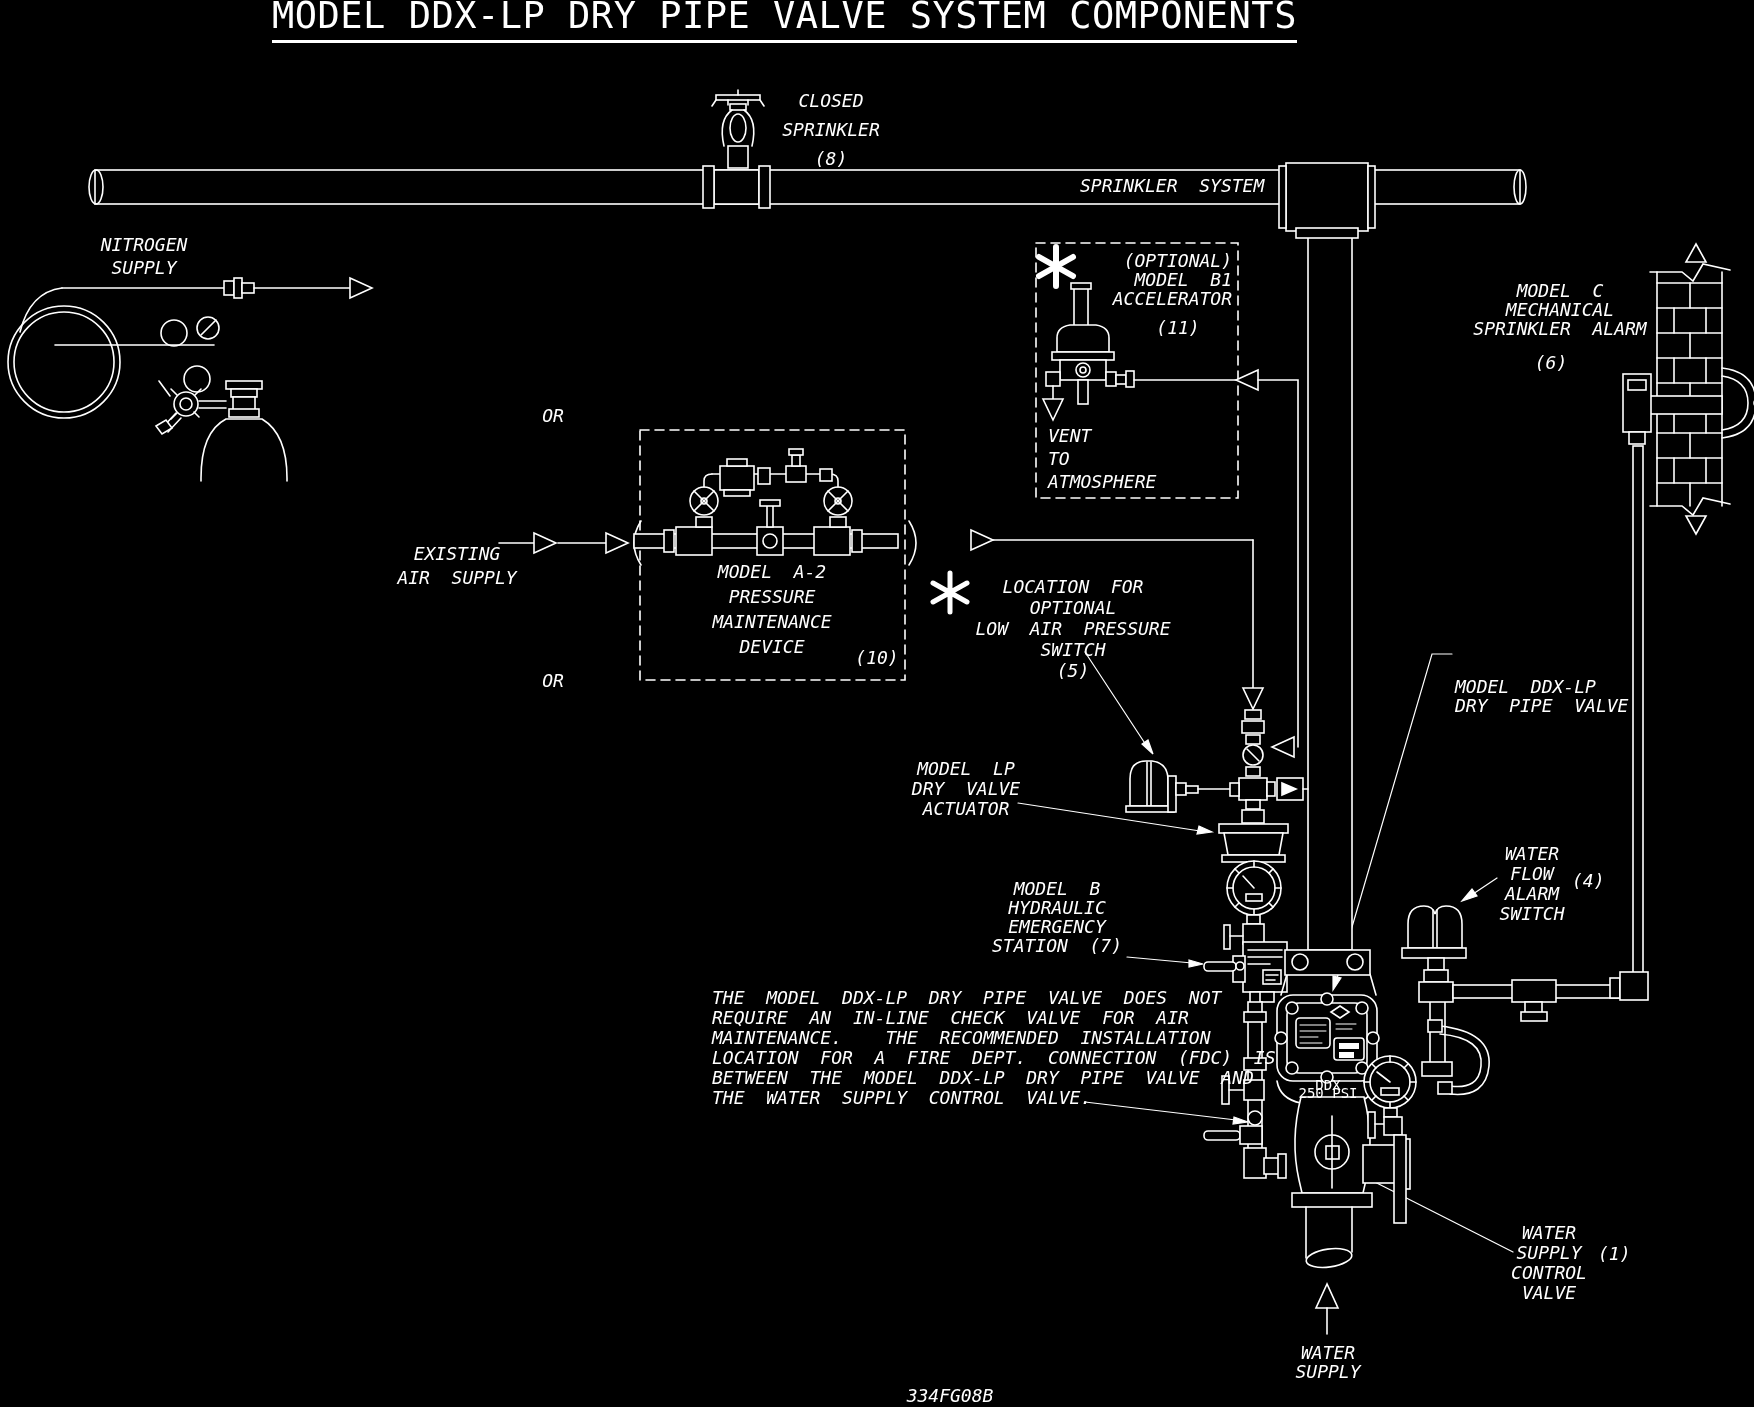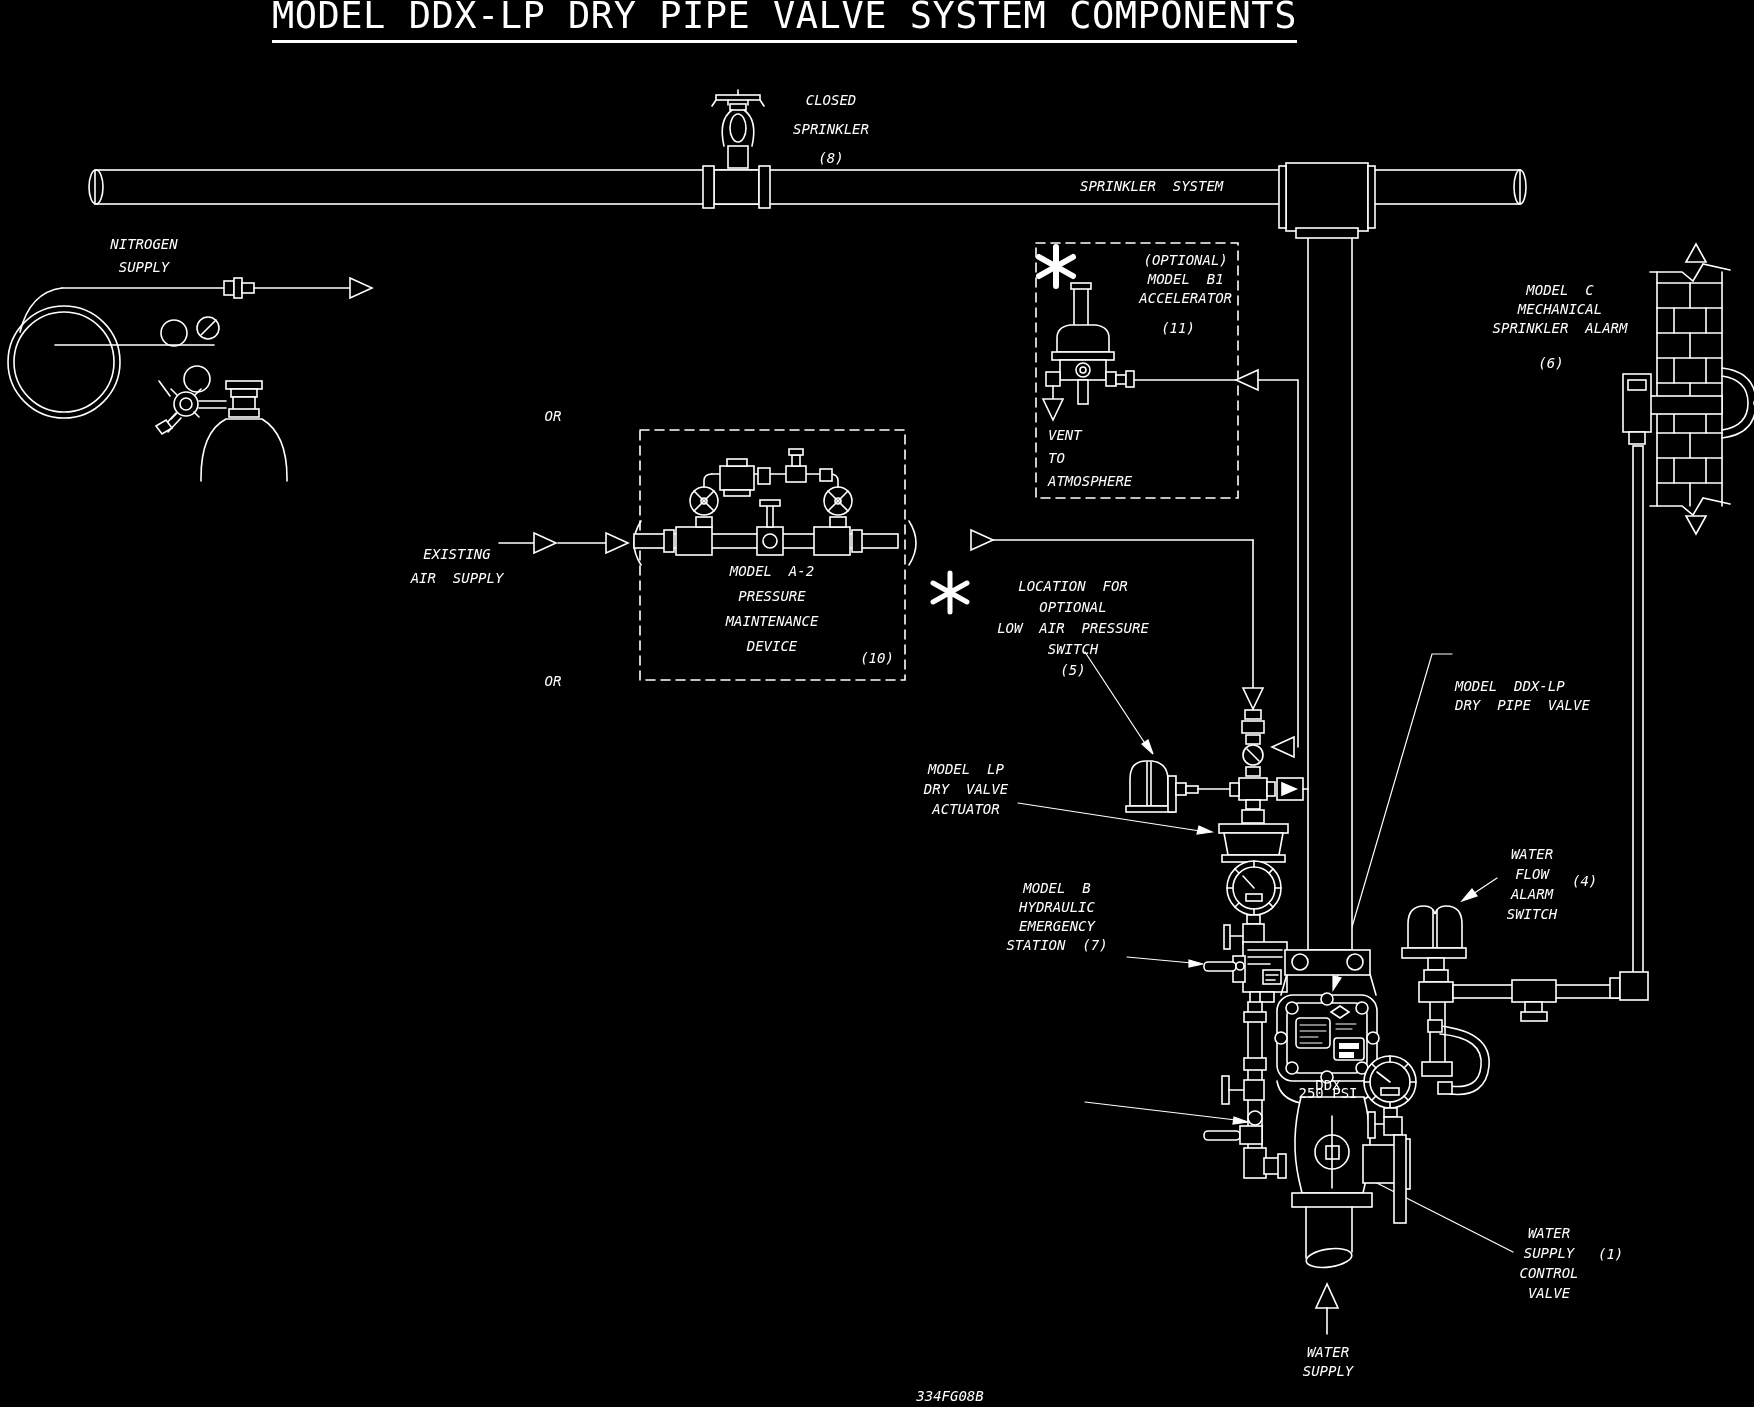--- a/index.html
+++ b/index.html
@@ -1,21 +1,21 @@
 <!DOCTYPE html>
 <html><head>
 <meta charset="utf-8">
 <style>
   html,body{margin:0;padding:0;background:#000;}
   .stage{position:relative;width:1754px;height:1407px;background:#000;overflow:hidden;
          font-family:"DejaVu Sans Mono", monospace;color:#fff;}
   .stage svg{position:absolute;left:0;top:0;}
-  .lbl{position:absolute;font-style:italic;font-size:14px;line-height:20px;white-space:pre;color:#fff;}
+  .lbl{position:absolute;font-style:italic;font-size:18px;line-height:20px;white-space:pre;color:#fff;}
   .c{transform:translateX(-50%);text-align:center;}
-  .r{text-align:center;}
+  .r{text-align:right;}
   .title{font-style:normal;font-size:37px;letter-spacing:0.5px;line-height:40px;
          border-bottom:3px solid #fff;padding-bottom:4px;}
   .tiny{font-style:normal;font-size:14px;line-height:8px;letter-spacing:0;}
 </style>
 </head>
 <body>
 
 <div class="stage">
 
 <svg width="1754" height="1407" viewBox="0 0 1754 1407" stroke="#ffffff" fill="none" stroke-width="1.6" stroke-linecap="round">
@@ -363,20 +363,26 @@
 ACTUATOR</div>
   <div class="lbl c" style="left:1057px;top:879px;line-height:19px;">MODEL  B
 HYDRAULIC
 EMERGENCY
 STATION  (7)</div>
   <div class="lbl c" style="left:1532px;top:844px;">WATER
 FLOW
 ALARM
 SWITCH</div>
   <div class="lbl" style="left:1572px;top:871px;">(4)</div>
+  <div class="lbl" style="left:712px;top:988px;">THE  MODEL  DDX-LP  DRY  PIPE  VALVE  DOES  NOT
+REQUIRE  AN  IN-LINE  CHECK  VALVE  FOR  AIR
+MAINTENANCE.    THE  RECOMMENDED  INSTALLATION
+LOCATION  FOR  A  FIRE  DEPT.  CONNECTION  (FDC)  IS
+BETWEEN  THE  MODEL  DDX-LP  DRY  PIPE  VALVE  AND
+THE  WATER  SUPPLY  CONTROL  VALVE.</div>
   <div class="lbl c" style="left:1549px;top:1223px;">WATER
 SUPPLY
 CONTROL
 VALVE</div>
   <div class="lbl" style="left:1598px;top:1244px;">(1)</div>
   <div class="lbl c" style="left:1328px;top:1343px;line-height:19px;">WATER
 SUPPLY</div>
   <div class="lbl c" style="left:950px;top:1386px;">334FG08B</div>
   <div class="lbl c tiny" style="left:1328px;top:1081px;">DDX
 250 PSI</div>

